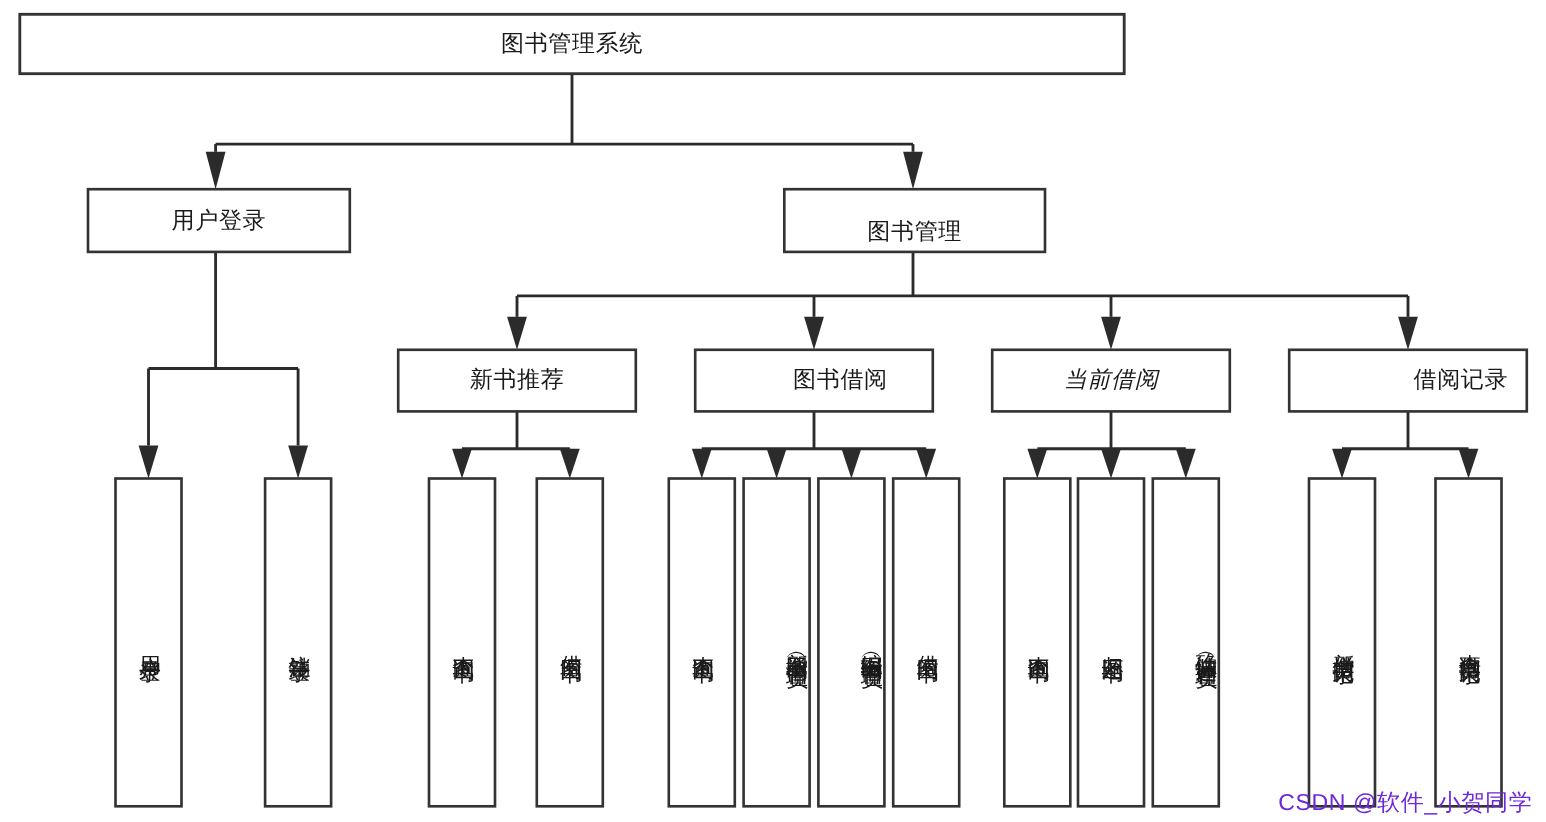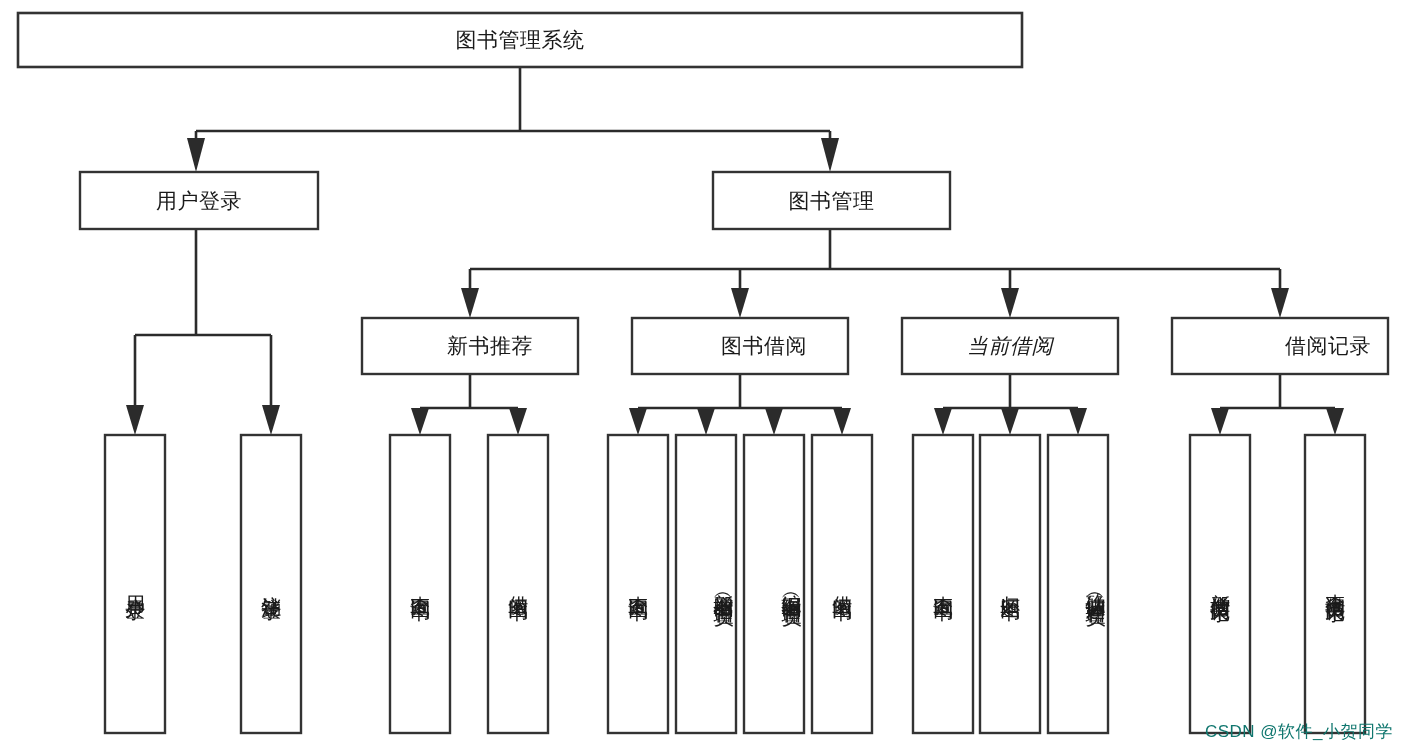--- a/index.html
+++ b/index.html
@@ -68,22 +68,22 @@
     line-height: 1.28;
     writing-mode: vertical-rl;
     text-orientation: upright;
     letter-spacing: 2px;
     pointer-events: none;
   }
   .watermark {
     position: absolute;
     right: 8px;
     bottom: 4px;
-    font-size: 17px;
-    color: #0f766e;
+    font-size: 21px;
+    color: #6d28d9;
     white-space: nowrap;
     letter-spacing: 0.5px;
   }
 </style>
 </head>
 <body>
 
 <div id="diagram-root">
 
   <svg class="diagram-canvas" viewBox="0 0 1405 747">
@@ -169,23 +169,23 @@
       <rect class="node-box" x="1048" y="435" width="60" height="298"></rect>
 
       <rect class="node-box" x="1190" y="435" width="60" height="298"></rect>
       <rect class="node-box" x="1305" y="435" width="60" height="298"></rect>
     </g>
   </svg>
 
   <div class="node-label-h" style="left:18px; top:13px; width:1004px; height:54px;">图书管理系统</div>
 
   <div class="node-label-h" style="left:80px; top:172px; width:238px; height:57px;">用户登录</div>
-  <div class="node-label-h" style="left:713px; top:172px; width:237px; height:57px;">图书管理</div>
-
-  <div class="node-label-h" style="left:362px; top:318px; width:216px; height:56px;padding-left:20px;">新书推荐</div>
+  <div class="node-label-h" style="left:713px; top:184px; width:237px; height:57px;font-family:Liberation Mono, monospace;">图书管理</div>
+
+  <div class="node-label-h" style="left:362px; top:318px; width:216px; height:56px;">新书推荐</div>
   <div class="node-label-h" style="left:632px; top:318px; width:216px; height:56px;margin-left:24px;">图书借阅</div>
   <div class="node-label-h" style="left:902px; top:318px; width:216px; height:56px;font-style:italic;">当前借阅</div>
   <div class="node-label-h" style="left:1204px; top:318px; width:216px; height:56px;padding-left:16px;">借阅记录</div>
 
   <div class="node-label-v" style="left:105px; top:435px; width:60px; height:298px;">用户登录</div>
   <div class="node-label-v" style="left:241px; top:435px; width:60px; height:298px;">注销登录</div>
 
   <div class="node-label-v" style="left:390px; top:435px; width:60px; height:298px;">查询图书</div>
   <div class="node-label-v" style="left:488px; top:435px; width:60px; height:298px;">借阅图书</div>
 

